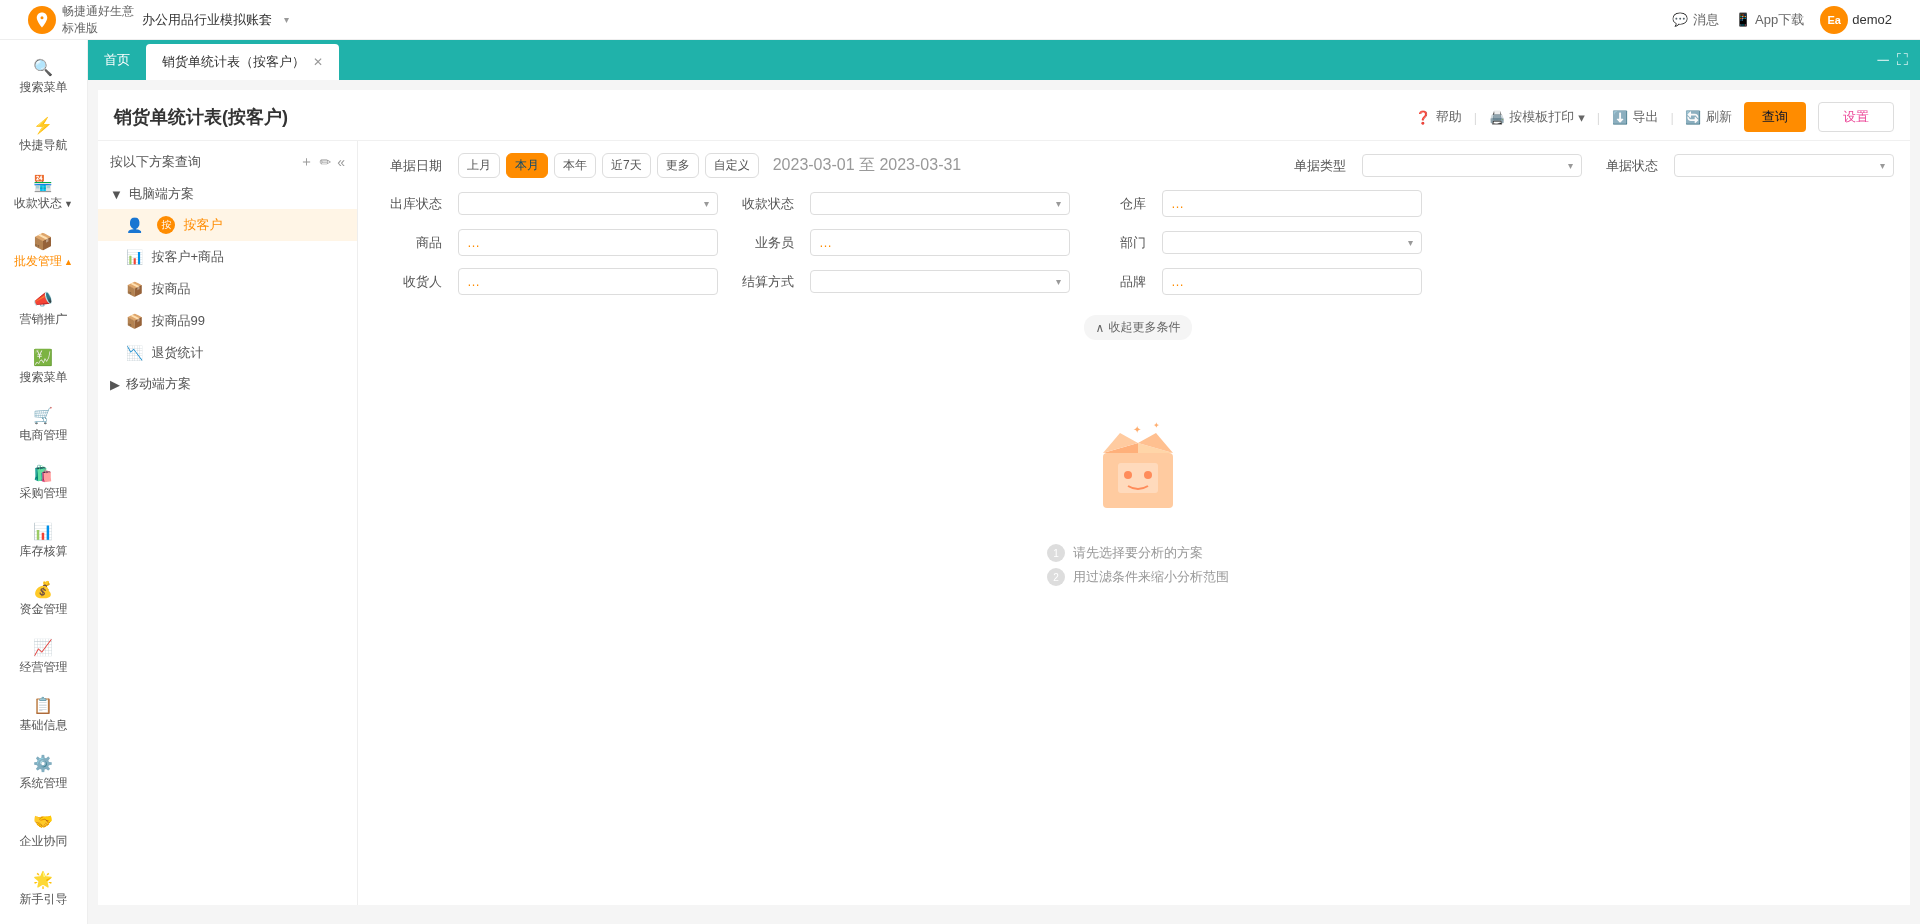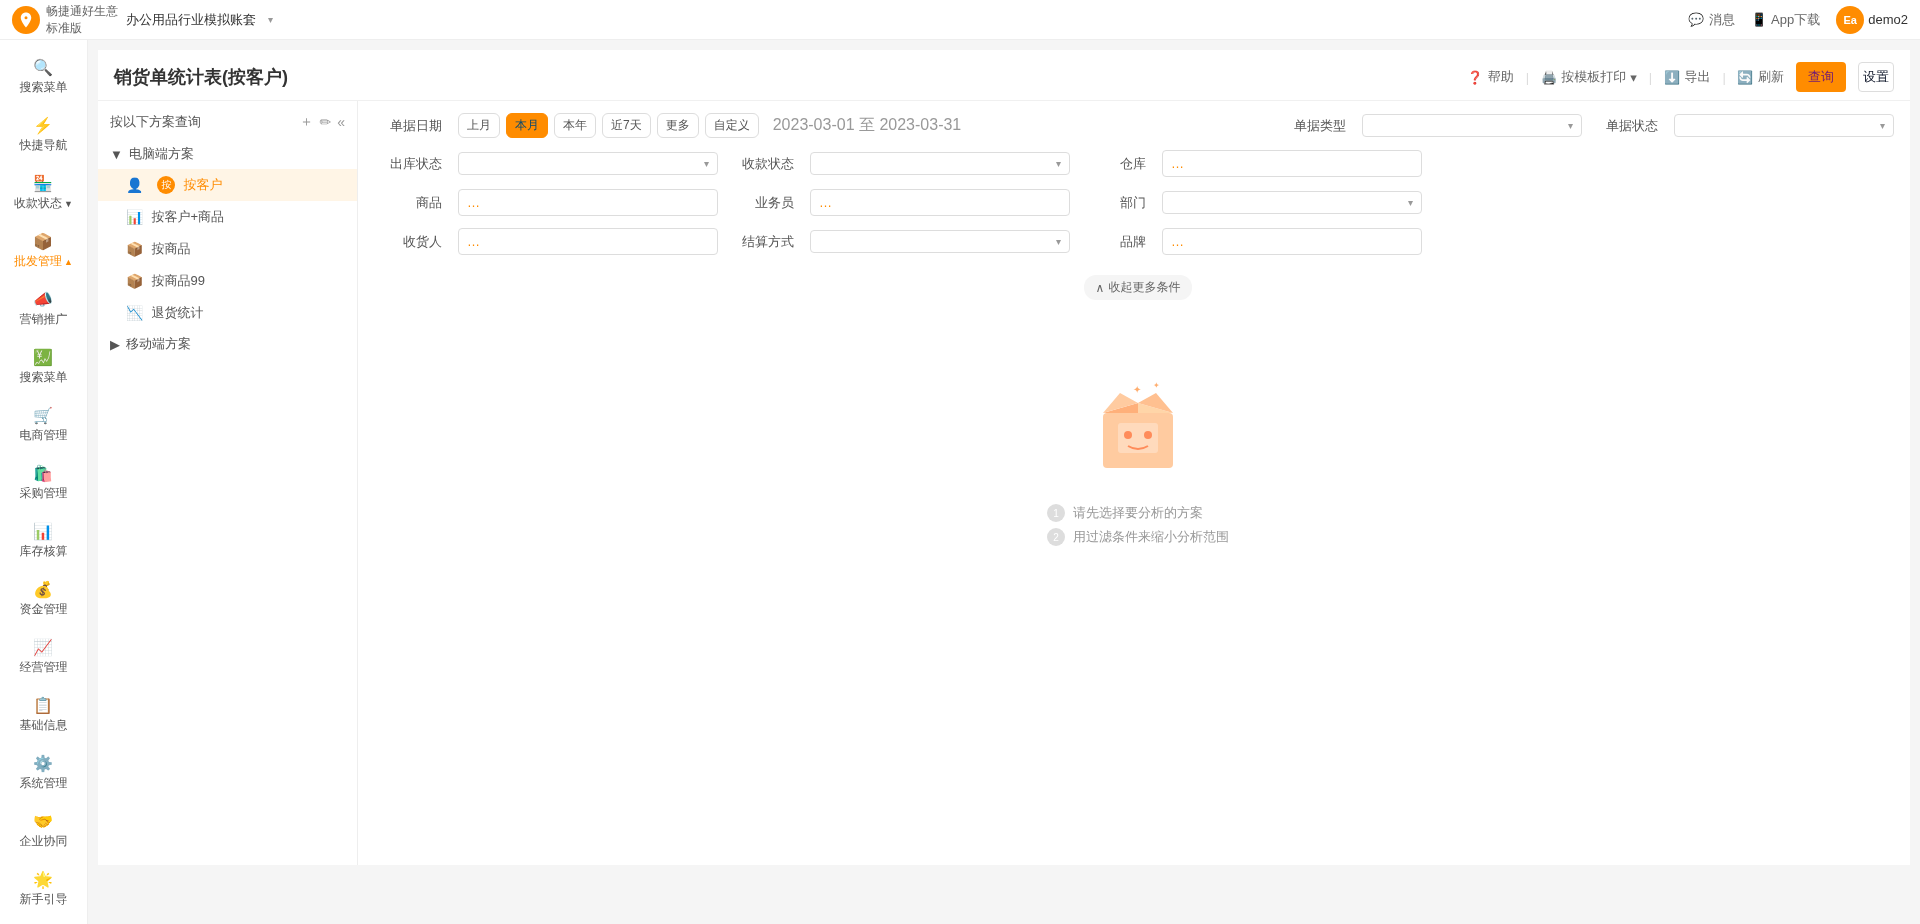--- a/index.html
+++ b/index.html
@@ -2,21 +2,21 @@
 <html><head>
   <meta charset="utf-8">
   <style>
     * { box-sizing: border-box; margin: 0; padding: 0; }
     body { font-family: "Microsoft YaHei", "PingFang SC", Arial, sans-serif; font-size: 13px; background: #f5f5f5; color: #333; overflow: hidden; }
 
     
     .app-container { display: flex; flex-direction: column; height: 924px; width: 1920px; }
 
     
-    .top-header { height: 40px; background: #fff; display: flex; align-items: center; justify-content: space-between; padding: 0 12px; border-bottom: 1px solid #eee; }
+    .top-header { height: 40px; background: #fff; display: flex; align-items: center; justify-content: space-between; padding: 0 28px; border-bottom: 1px solid #eee; }
     .top-header-left { display: flex; align-items: center; gap: 8px; }
     .logo-area { display: flex; align-items: center; gap: 6px; }
     .logo-icon { width: 28px; height: 28px; background: #ff8c00; border-radius: 50%; display: flex; align-items: center; justify-content: center; }
     .logo-icon svg { width: 18px; height: 18px; fill: #fff; }
     .logo-text { font-size: 12px; color: #666; }
     .app-title { font-size: 13px; color: #333; }
     .dropdown-arrow { color: #999; font-size: 10px; margin-left: 4px; }
     .top-header-right { display: flex; align-items: center; gap: 16px; }
     .header-action { display: flex; align-items: center; gap: 4px; color: #666; font-size: 13px; cursor: pointer; }
     .user-avatar { width: 28px; height: 28px; background: #ff8c00; border-radius: 50%; display: flex; align-items: center; justify-content: center; color: #fff; font-size: 11px; font-weight: bold; }
@@ -48,22 +48,22 @@
     
     .page-content { flex: 1; overflow-y: auto; background: #f5f5f5; padding: 0; }
     .page-inner { background: #fff; margin: 10px; }
 
     
     .page-header { display: flex; align-items: center; justify-content: space-between; padding: 12px 16px 8px; border-bottom: 1px solid #f0f0f0; }
     .page-title { font-size: 18px; font-weight: bold; color: #333; }
     .page-actions { display: flex; align-items: center; gap: 12px; }
     .page-action-btn { display: flex; align-items: center; gap: 4px; color: #666; font-size: 13px; cursor: pointer; }
     .page-action-divider { color: #ddd; }
-    .btn-orange { background: #ff8c00; color: #701a75; border: none; padding: 6px 12px; border-radius: 4px; cursor: pointer; font-size: 13px; }
-    .btn-default { background: #fff; color: #0f172a; border: 1px solid #ddd; padding: 5px 4px; border-radius: 4px; cursor: pointer; font-size: 13px; }
+    .btn-orange { background: #ff8c00; color: #0f172a; border: none; padding: 6px 18px; border-radius: 4px; cursor: pointer; font-size: 13px; }
+    .btn-default { background: #fff; color: #ec4899; border: 1px solid #ddd; padding: 5px 24px; border-radius: 4px; cursor: pointer; font-size: 13px; }
 
     
     .content-body { display: flex; gap: 8px; min-height: calc(924px - 160px); }
 
     
     .left-panel { width: 260px; border-right: 1px solid #eee; padding: 12px 0; background: #fff; }
     .panel-header { display: flex; align-items: center; justify-content: space-between; padding: 0 12px 8px; }
     .panel-title { font-size: 13px; color: #555; }
     .panel-tools { display: flex; align-items: center; gap: 6px; }
     .panel-tool-btn { color: #999; cursor: pointer; font-size: 14px; }
@@ -242,20 +242,33 @@
       </div>
       <div class="sidebar-item">
         
         
       </div>
 
     </div>
 
     <div class="content-area">
 
+      <div class="tab-bar">
+        <div class="tab-item home">
+          <span>首页</span>
+        </div>
+        <div class="tab-item active">
+          <span>销货单统计表（按客户）</span>
+          <span class="tab-close">✕</span>
+        </div>
+        <div class="tab-bar-actions">
+          <span class="tab-bar-btn">─</span>
+          <span class="tab-bar-btn">⛶</span>
+        </div>
+      </div>
 
       <div class="page-content">
         <div class="page-inner">
 
           <div class="page-header">
             <h1 class="page-title">销货单统计表(按客户)</h1>
             <div class="page-actions">
               <div class="page-action-btn">
                 <span>❓</span>
                 <span>帮助</span>

